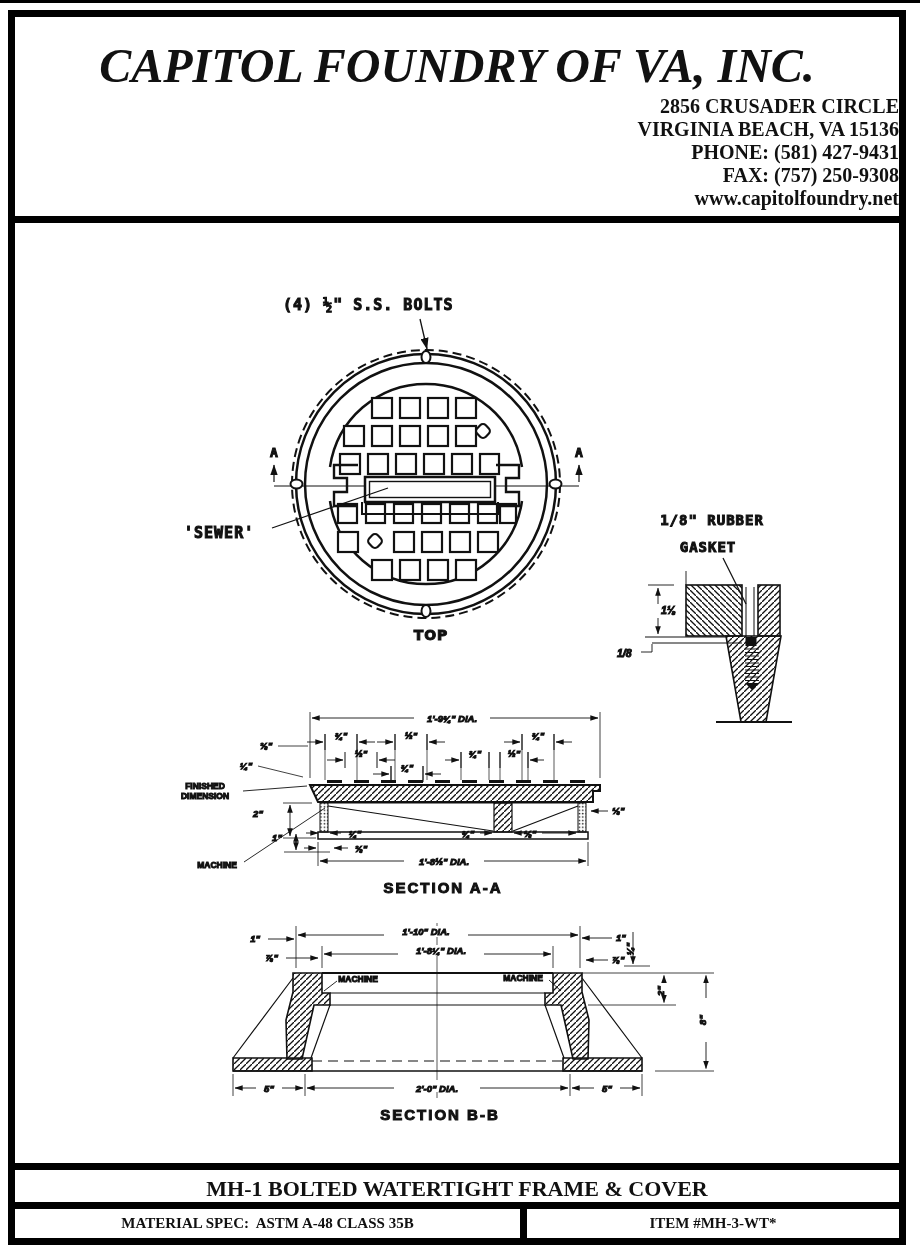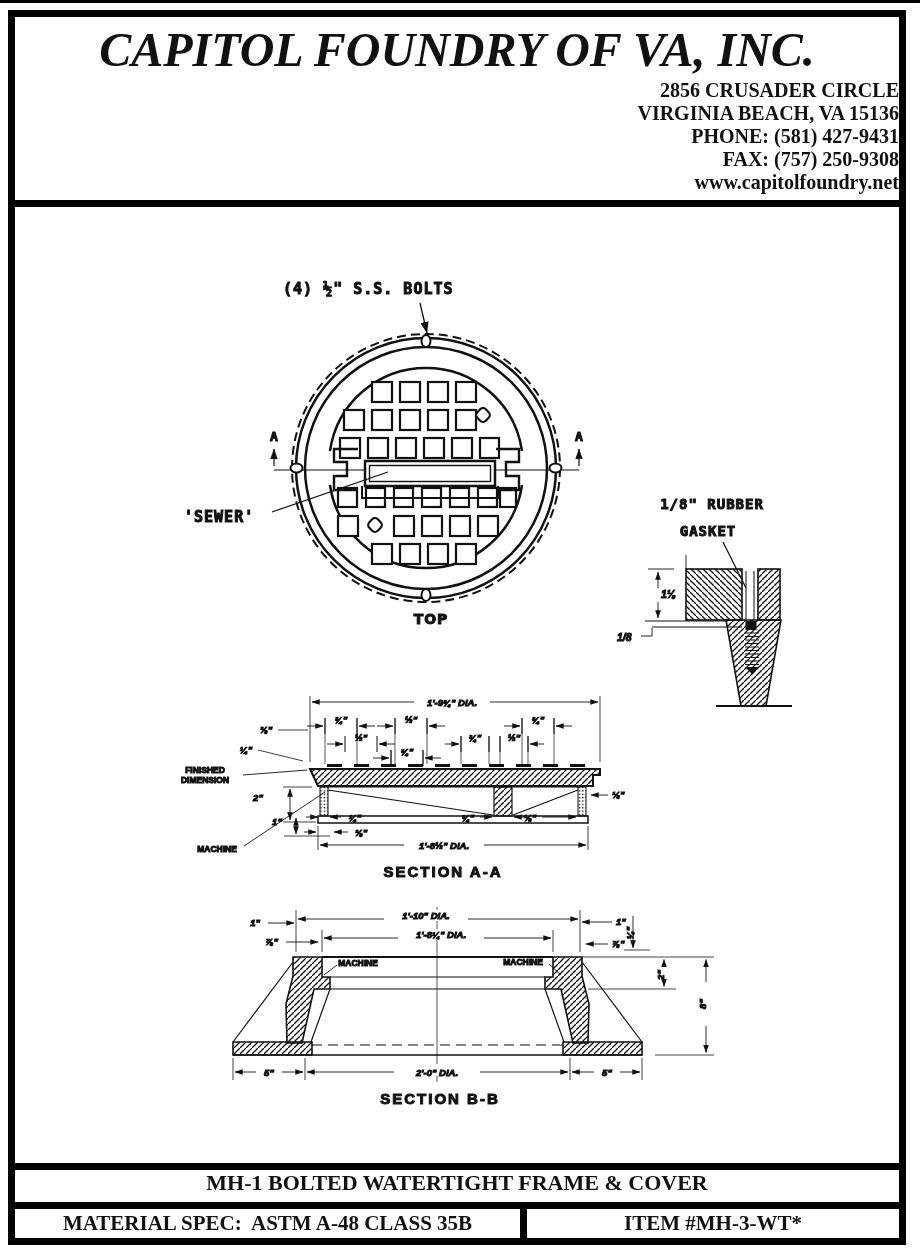--- a/index.html
+++ b/index.html
@@ -1,30 +1,30 @@
 <!DOCTYPE html>
 <html><head>
 <meta charset="utf-8">
 <style>
   html,body{margin:0;padding:0;background:#e8e8e8;}
   .page{position:relative;width:920px;height:1248px;background:#fff;color:#111;
         font-family:"Liberation Serif",serif;overflow:hidden;}
   .top-strip{position:absolute;left:0;top:0;width:920px;height:3px;background:#000;}
   .frame{position:absolute;left:8px;top:10px;width:898px;height:1235px;border:7px solid #000;
          box-sizing:border-box;display:flex;flex-direction:column;background:#fff;}
-  .header{height:179px;text-align:center;padding-top:4px;}
+  .header{height:179px;text-align:center;padding-top:20px;}
   .company{font-style:italic;font-weight:bold;font-size:48px;line-height:58px;letter-spacing:0px;}
   .addr{font-weight:bold;font-size:20px;line-height:23px;text-align:right;}
   .divider{height:7px;background:#000;}
   .main{position:relative;flex:1;}
   .main svg{position:absolute;left:0;top:0;}
-  .f-title{border-top:7px solid #000;height:32px;display:flex;align-items:flex-start;justify-content:center;
+  .f-title{border-top:7px solid #000;height:32px;display:flex;align-items:flex-end;justify-content:center;
            font-weight:bold;font-size:22px;margin-top:29px;}
   .f-bottom{border-top:7px solid #000;height:29px;display:flex;}
-  .f-cell{display:flex;align-items:center;justify-content:center;font-weight:bold;font-size:21px;white-space:pre;}
+  .f-cell{display:flex;align-items:center;justify-content:center;font-weight:bold;font-size:15px;white-space:pre;}
   .f-left{width:505px;border-right:7px solid #000;}
   .f-right{flex:1;}
   
   text{fill:#111;}
   .mono{font-family:"DejaVu Sans Mono",monospace;font-size:15px;font-weight:bold;letter-spacing:1px;}
   .mono-sm{font-family:"DejaVu Sans Mono",monospace;font-size:14px;font-weight:bold;letter-spacing:1px;}
   .dim{font-family:"Liberation Sans",sans-serif;font-size:9.5px;font-weight:bold;font-style:italic;}
   .dim2{font-family:"Liberation Sans",sans-serif;font-size:10.5px;font-weight:bold;font-style:italic;}
   .lbl{font-family:"Liberation Sans",sans-serif;font-size:8.5px;font-weight:bold;}
   .sect{font-family:"Liberation Sans",sans-serif;font-size:15px;font-weight:bold;letter-spacing:2px;}

